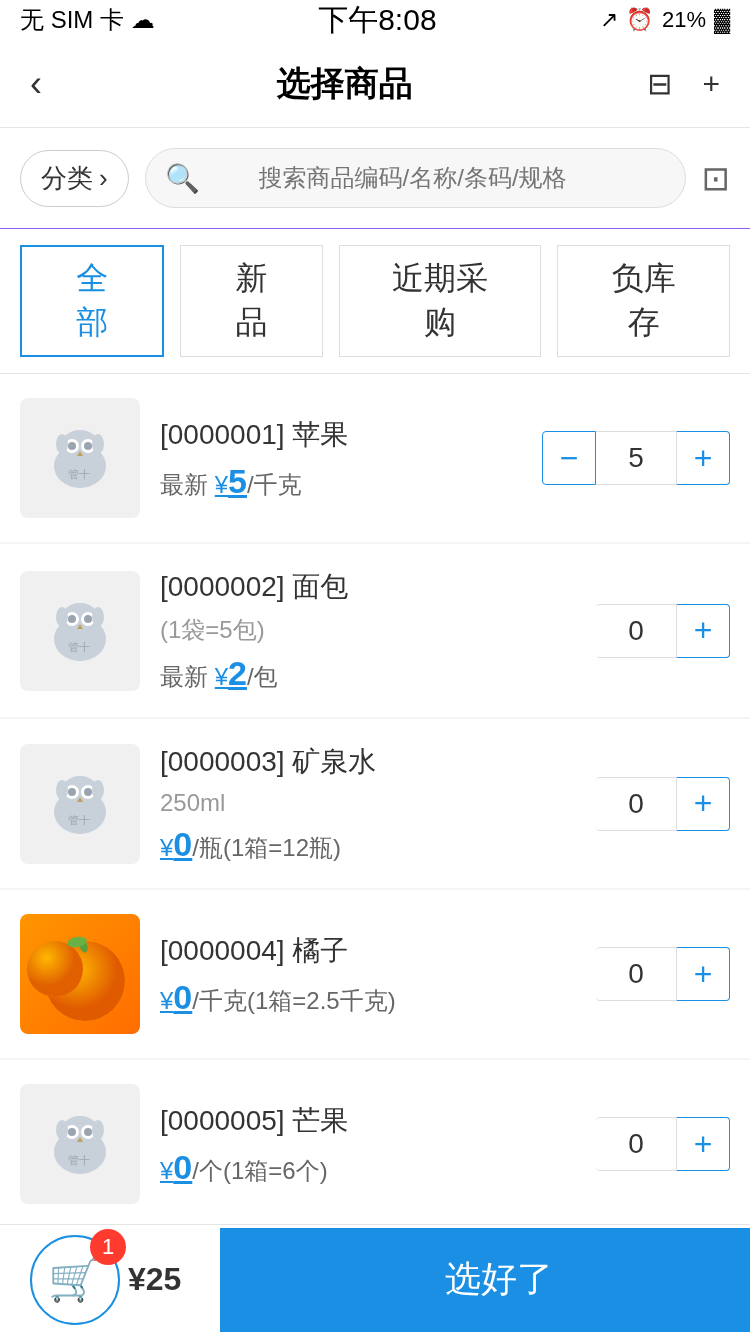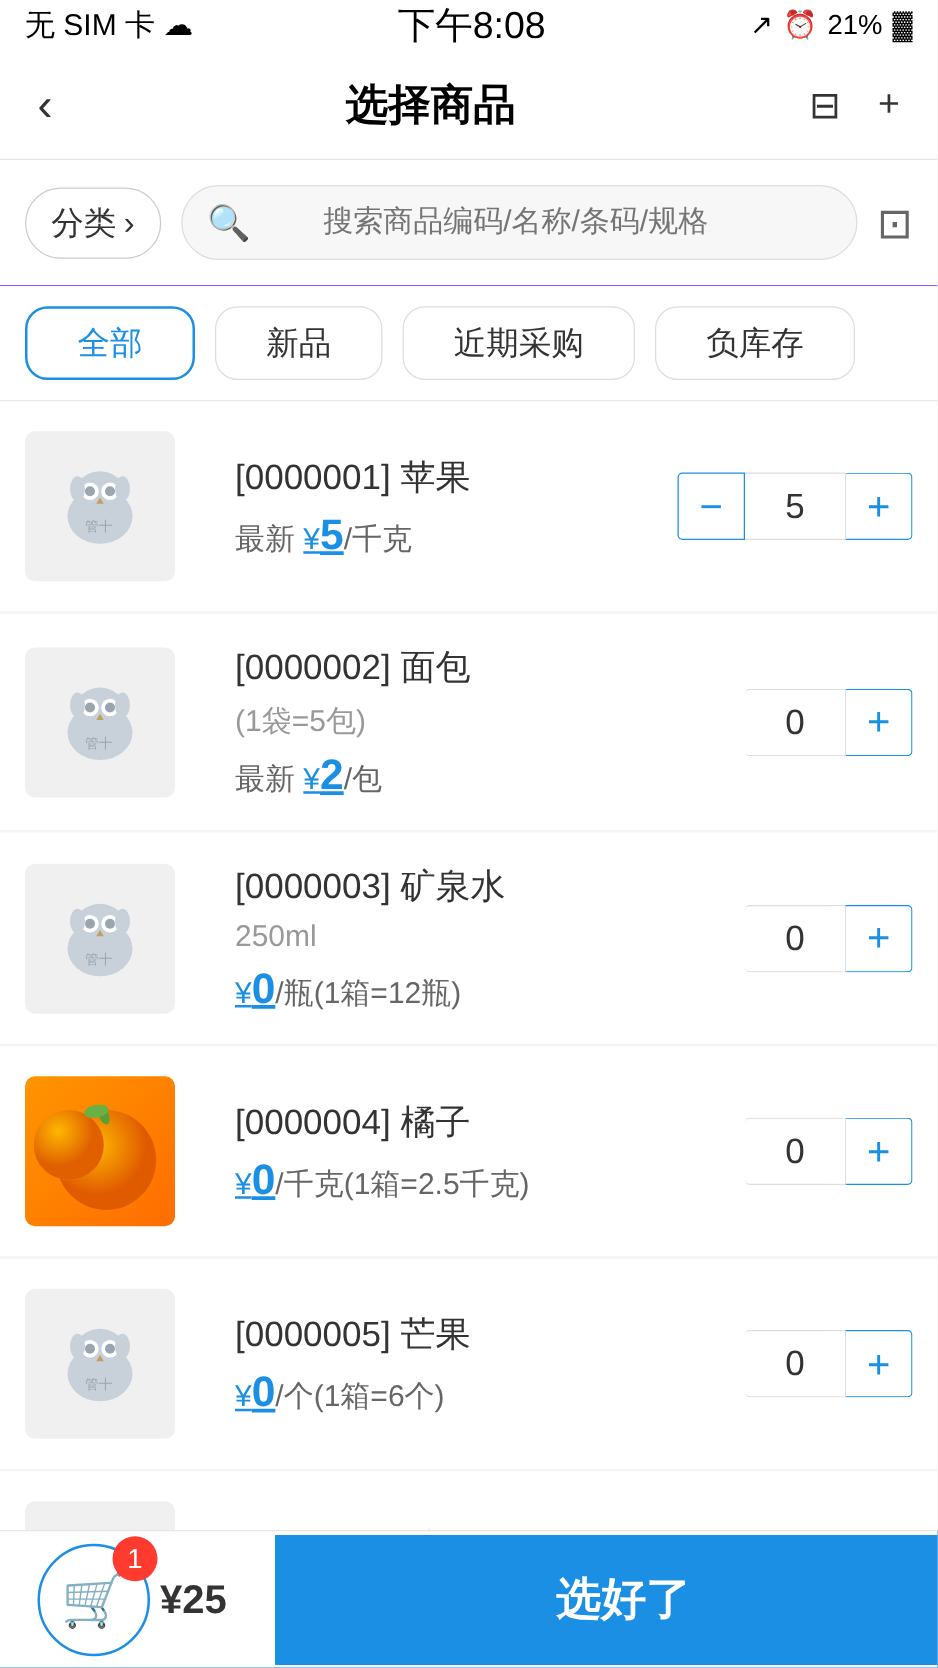--- a/index.html
+++ b/index.html
@@ -113,22 +113,22 @@
     .tab-bar {
       width: 750px;
       background: #fff;
       display: flex;
       padding: 16px 20px;
       gap: 16px;
       border-bottom: 1px solid #e5e5e5;
     }
     .tab-item {
       padding: 10px 40px;
-      border-radius: 18px;
-      font-size: 26px;
+      border-radius: 0;
+      font-size: 32px;
       color: #333;
       background: #fff;
       border: 1px solid #ddd;
       cursor: pointer;
     }
     .tab-item.active {
       background: #fff;
       color: #1a8fe3;
       border: 2px solid #1a8fe3;
     }
@@ -161,21 +161,20 @@
     }
     .owl-svg {
       width: 80px;
       height: 80px;
     }
     .product-info {
       flex: 1;
       display: flex;
       flex-direction: column;
       gap: 8px;
-      margin-left: 28px;
     }
     .product-name {
       font-size: 28px;
       color: #333;
       font-weight: 500;
     }
     .product-spec {
       font-size: 24px;
       color: #999;
     }
@@ -311,21 +310,21 @@
       font-weight: 600;
       color: #333;
       margin-left: 8px;
     }
     .confirm-btn {
       flex: 1;
       height: 104px;
       background: #1a8fe3;
       color: #fff;
       font-size: 36px;
-      font-weight: 700;
+      font-weight: 400;
       display: flex;
       align-items: center;
       justify-content: center;
       cursor: pointer;
       padding-left: 28px;
     }
   </style>
 </head>
 <body>
 

